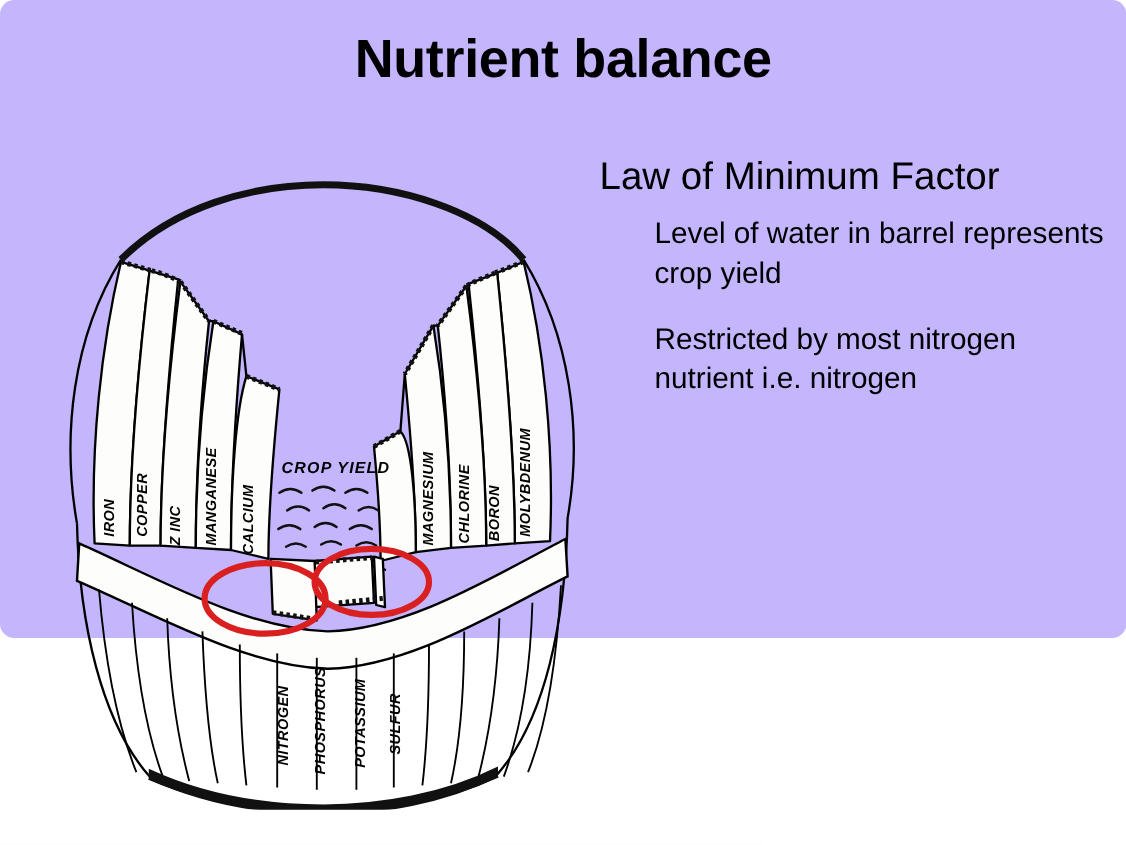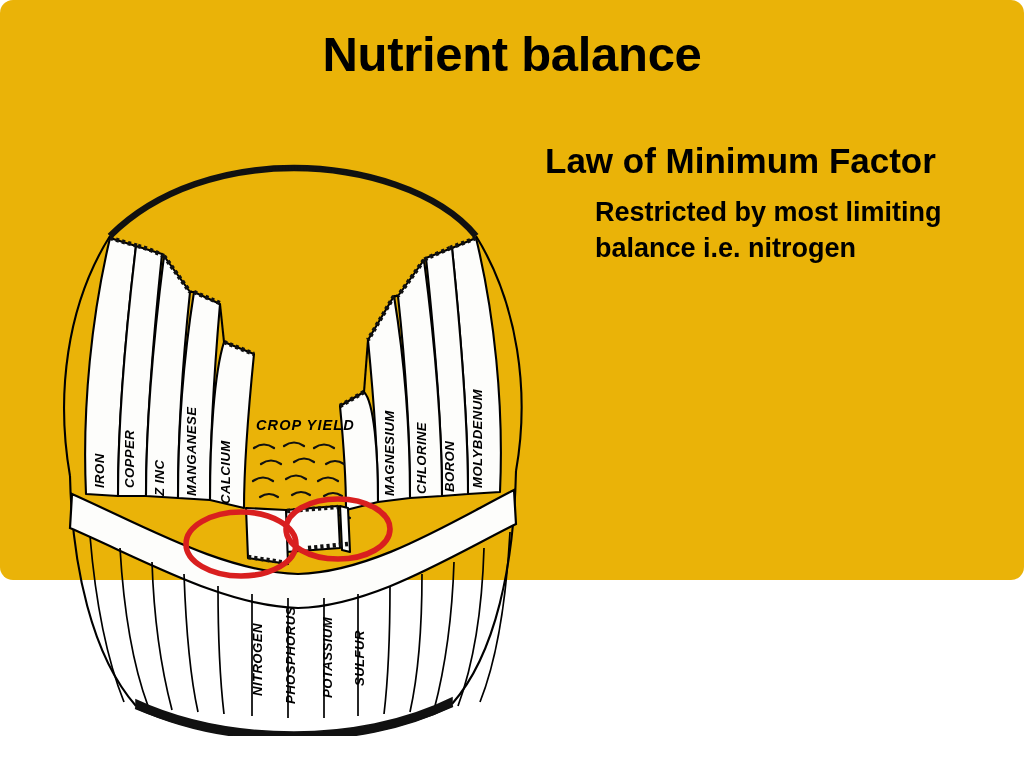--- a/index.html
+++ b/index.html
@@ -6,21 +6,21 @@
   html, body {
     margin: 0; padding: 0;
     width: 1024px; height: 768px;
     background: #ffffff;
     font-family: "Liberation Sans", sans-serif;
     overflow: hidden;
   }
   #slide {
     position: relative;
     width: 1024px; height: 580px;
-    background: #eab308;
+    background: #c4b5fd;
     border-radius: 13px;
   }
   #slide-title {
     position: absolute;
     top: 28px; left: 0; width: 1024px;
     text-align: center;
     font-size: 49px;
     font-weight: bold;
     color: #000000;
     letter-spacing: -0.3px;
@@ -30,21 +30,20 @@
     position: absolute;
     left: 48px; top: 96px;
     width: 500px; height: 640px; font-style: italic;
   }
   #barrel-svg { display: block; width: 500px; height: 640px; }
 
   #text-panel {
     position: absolute;
     left: 545px; top: 140px;
     width: 470px;
-    font-weight: bold;
   }
   #heading-law {
     font-size: 35px;
     color: #000000;
     line-height: 1.18;
     margin: 0 0 14px 0;
     white-space: nowrap;
   }
   .bullet {
     font-size: 27px;
@@ -236,16 +235,17 @@
       <g>
         <ellipse class="highlight-ellipse" cx="193" cy="448" rx="55" ry="32"></ellipse>
         <ellipse class="highlight-ellipse" cx="290" cy="433" rx="52" ry="30"></ellipse>
       </g>
 
     </svg>
   </div>
 
   <div id="text-panel">
     <div id="heading-law">Law of Minimum Factor</div>
-    <p class="bullet" id="bullet-2">Restricted by most limiting balance i.e. nitrogen</p>
+    <p class="bullet" id="bullet-1">Level of water in barrel represents crop yield</p>
+    <p class="bullet" id="bullet-2">Restricted by most nitrogen nutrient i.e. nitrogen</p>
   </div>
 
 </div>
 
 </body></html>

